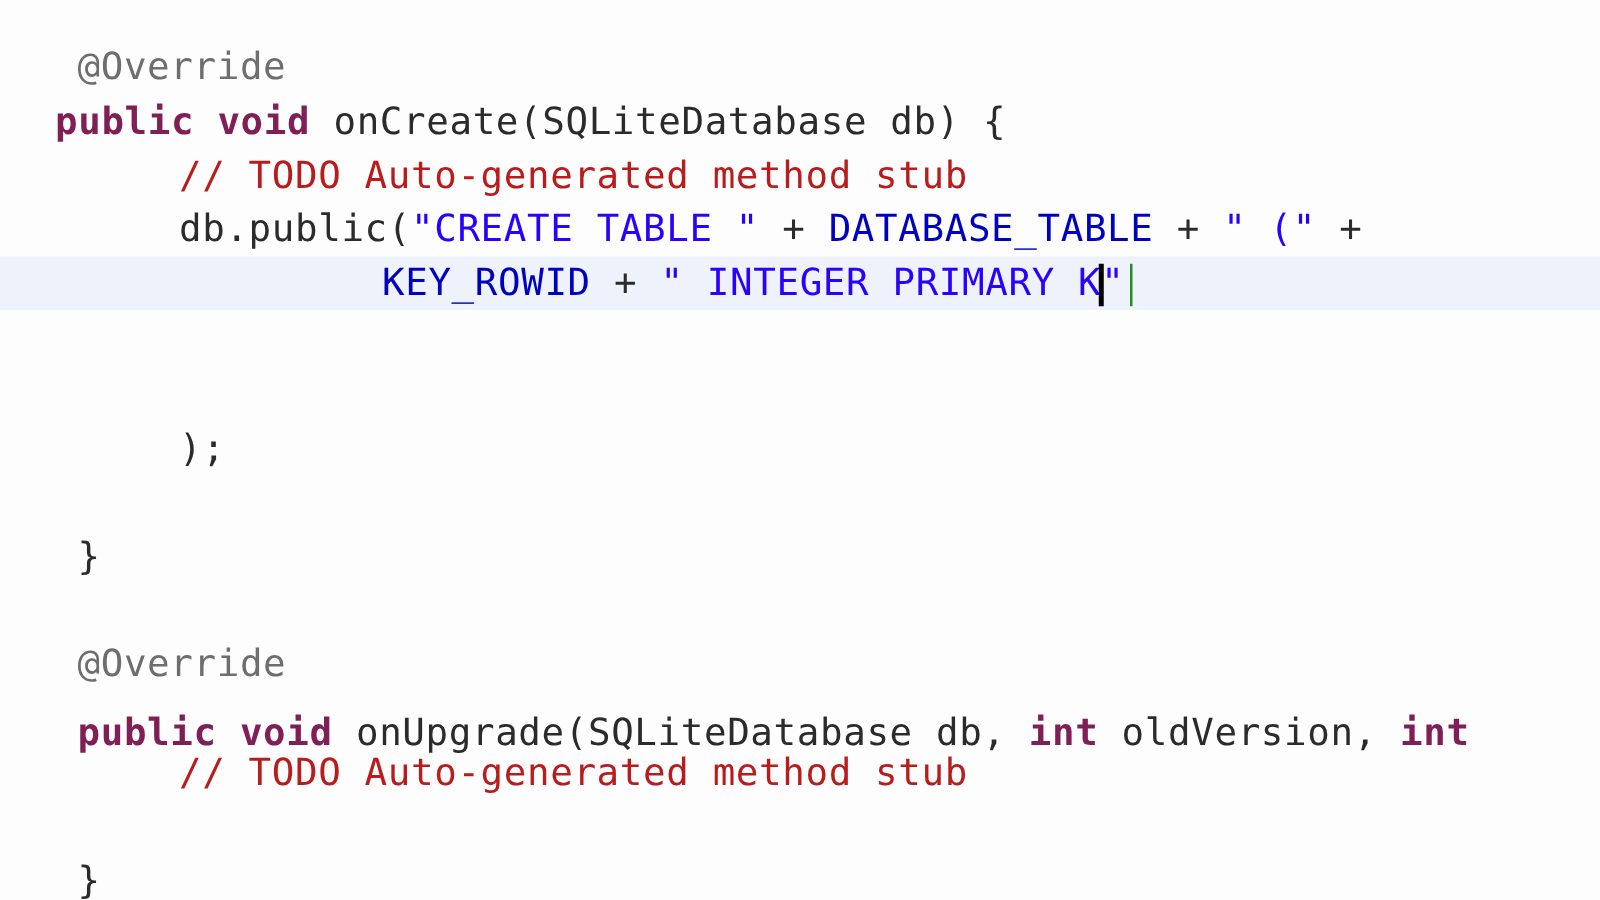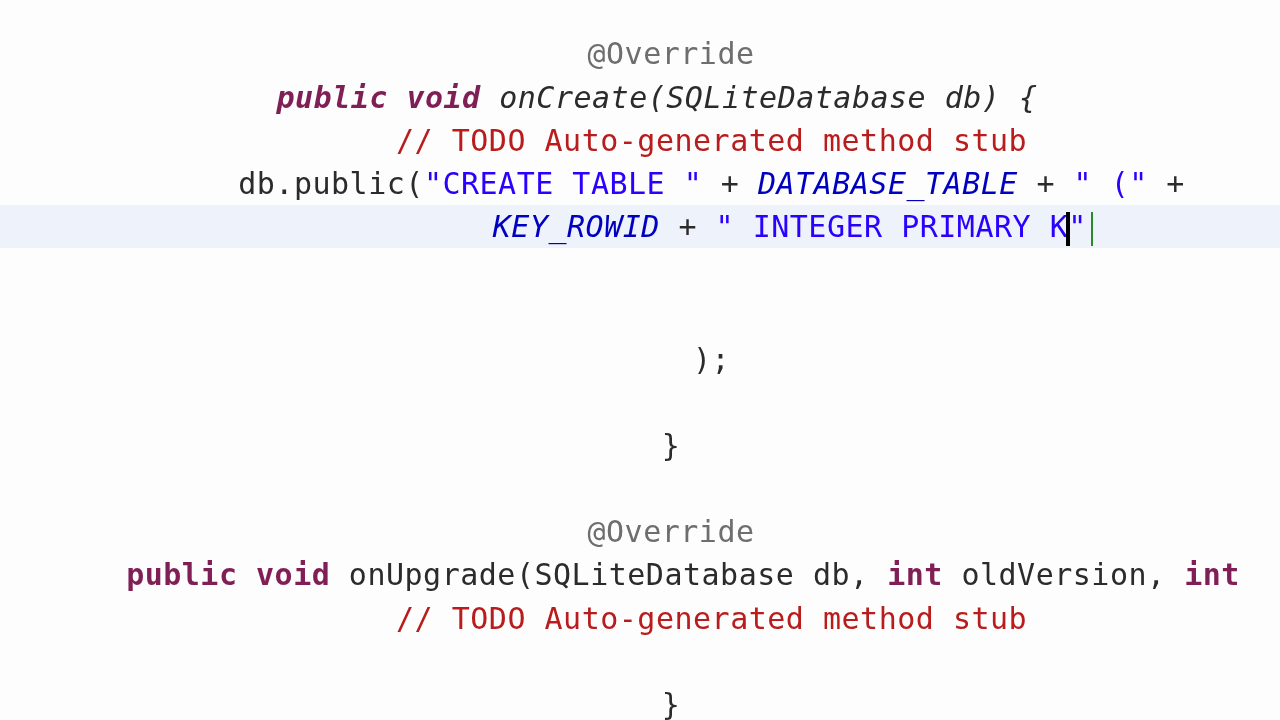--- a/index.html
+++ b/index.html
@@ -1,55 +1,55 @@
 <!DOCTYPE html>
 <html><head>
 <meta charset="utf-8">
 <style>
   html, body { margin:0; padding:0; }
   body {
     width:1280px; height:720px; overflow:hidden;
     background:#fdfdfd;
     font-family:"DejaVu Sans Mono", "Liberation Mono", monospace;
   }
-  .editor { position:relative; width:1280px; height:720px;text-align:center; }
+  .editor { position:relative; width:1280px; height:720px; }
   .line {
     position:absolute; left:0; width:1280px; height:43px;
     line-height:43px; font-size:30px; white-space:pre; letter-spacing:0.5px;
     color:#2b2b2b;
   }
   .line.current { background:#eef2fa; }
   .tok-ann { color:#6e6e6e; }
   .tok-kw { color:#7f1f55; font-weight:bold; }
   .tok-comment { color:#b91c1c; }
   .tok-str { color:#2a00ff; }
-  .tok-field { color:#0000c0; font-style:italic; }
+  .tok-field { color:#0000c0; }
   .tok-plain { color:#2b2b2b; }
   .cursor {
     display:inline-block; width:4px; height:34px; background:#000;
     vertical-align:middle; margin:0 -2px;
   }
   .bracket-mark {
     display:inline-block; width:2px; height:34px; background:#2a8a2a;
     vertical-align:middle; margin-left:4px;
   }
 </style>
 </head>
 <body>
 
 <div class="editor" id="editor">
     <div class="line" style="top: 32px; padding-left: 62px; box-sizing: border-box;"><span class="tok-ann">@Override</span></div>
-    <div class="line" style="top: 76px; padding-left: 34px; box-sizing: border-box; font-style: italic;"><span class="tok-kw">public</span><span class="tok-plain"> </span><span class="tok-kw">void</span><span class="tok-plain"> onCreate(SQLiteDatabase db) {</span></div>
+    <div class="line" style="top: 76px; padding-left: 44px; box-sizing: border-box;"><span class="tok-kw">public</span><span class="tok-plain"> </span><span class="tok-kw">void</span><span class="tok-plain"> onCreate(SQLiteDatabase db) {</span></div>
     <div class="line" style="top: 119px; padding-left: 143.2px; box-sizing: border-box;"><span class="tok-comment">// TODO Auto-generated method stub</span></div>
     <div class="line" style="top: 162px; padding-left: 143.2px; box-sizing: border-box;"><span class="tok-plain">db.public(</span><span class="tok-str">"CREATE TABLE "</span><span class="tok-plain"> + </span><span class="tok-field">DATABASE_TABLE</span><span class="tok-plain"> + </span><span class="tok-str">" ("</span><span class="tok-plain"> +</span></div>
     <div class="line current" style="top: 205px; padding-left: 305.6px; box-sizing: border-box;"><span class="tok-field">KEY_ROWID</span><span class="tok-plain"> + </span><span class="tok-str">" INTEGER PRIMARY K</span><span class="cursor"></span><span class="tok-str">"</span><span class="bracket-mark"></span></div>
     <div class="line" style="top: 248px; padding-left: 62px; box-sizing: border-box;"></div>
     <div class="line" style="top: 291px; padding-left: 62px; box-sizing: border-box;"></div>
     <div class="line" style="top: 338px; padding-left: 143.2px; box-sizing: border-box;"><span class="tok-plain">);</span></div>
     <div class="line" style="top: 381px; padding-left: 62px; box-sizing: border-box;"></div>
     <div class="line" style="top: 424px; padding-left: 62px; box-sizing: border-box;"><span class="tok-plain">}</span></div>
     <div class="line" style="top: 467px; padding-left: 62px; box-sizing: border-box;"></div>
     <div class="line" style="top: 510px; padding-left: 62px; box-sizing: border-box;"><span class="tok-ann">@Override</span></div>
-    <div class="line" style="top: 553px; padding-left: 86px; box-sizing: border-box;"><span class="tok-kw">public</span><span class="tok-plain"> </span><span class="tok-kw">void</span><span class="tok-plain"> onUpgrade(SQLiteDatabase db, </span><span class="tok-kw">int</span><span class="tok-plain"> oldVersion, </span><span class="tok-kw">int</span></div>
+    <div class="line" style="top: 565px; padding-left: 62px; box-sizing: border-box;"><span class="tok-kw">public</span><span class="tok-plain"> </span><span class="tok-kw">void</span><span class="tok-plain"> onUpgrade(SQLiteDatabase db, </span><span class="tok-kw">int</span><span class="tok-plain"> oldVersion, </span><span class="tok-kw">int</span></div>
     <div class="line" style="top: 597px; padding-left: 143.2px; box-sizing: border-box;"><span class="tok-comment">// TODO Auto-generated method stub</span></div>
     <div class="line" style="top: 640px; padding-left: 62px; box-sizing: border-box;"></div>
     <div class="line" style="top: 683px; padding-left: 62px; box-sizing: border-box;"><span class="tok-plain">}</span></div>
   </div>
 
 </body></html>

